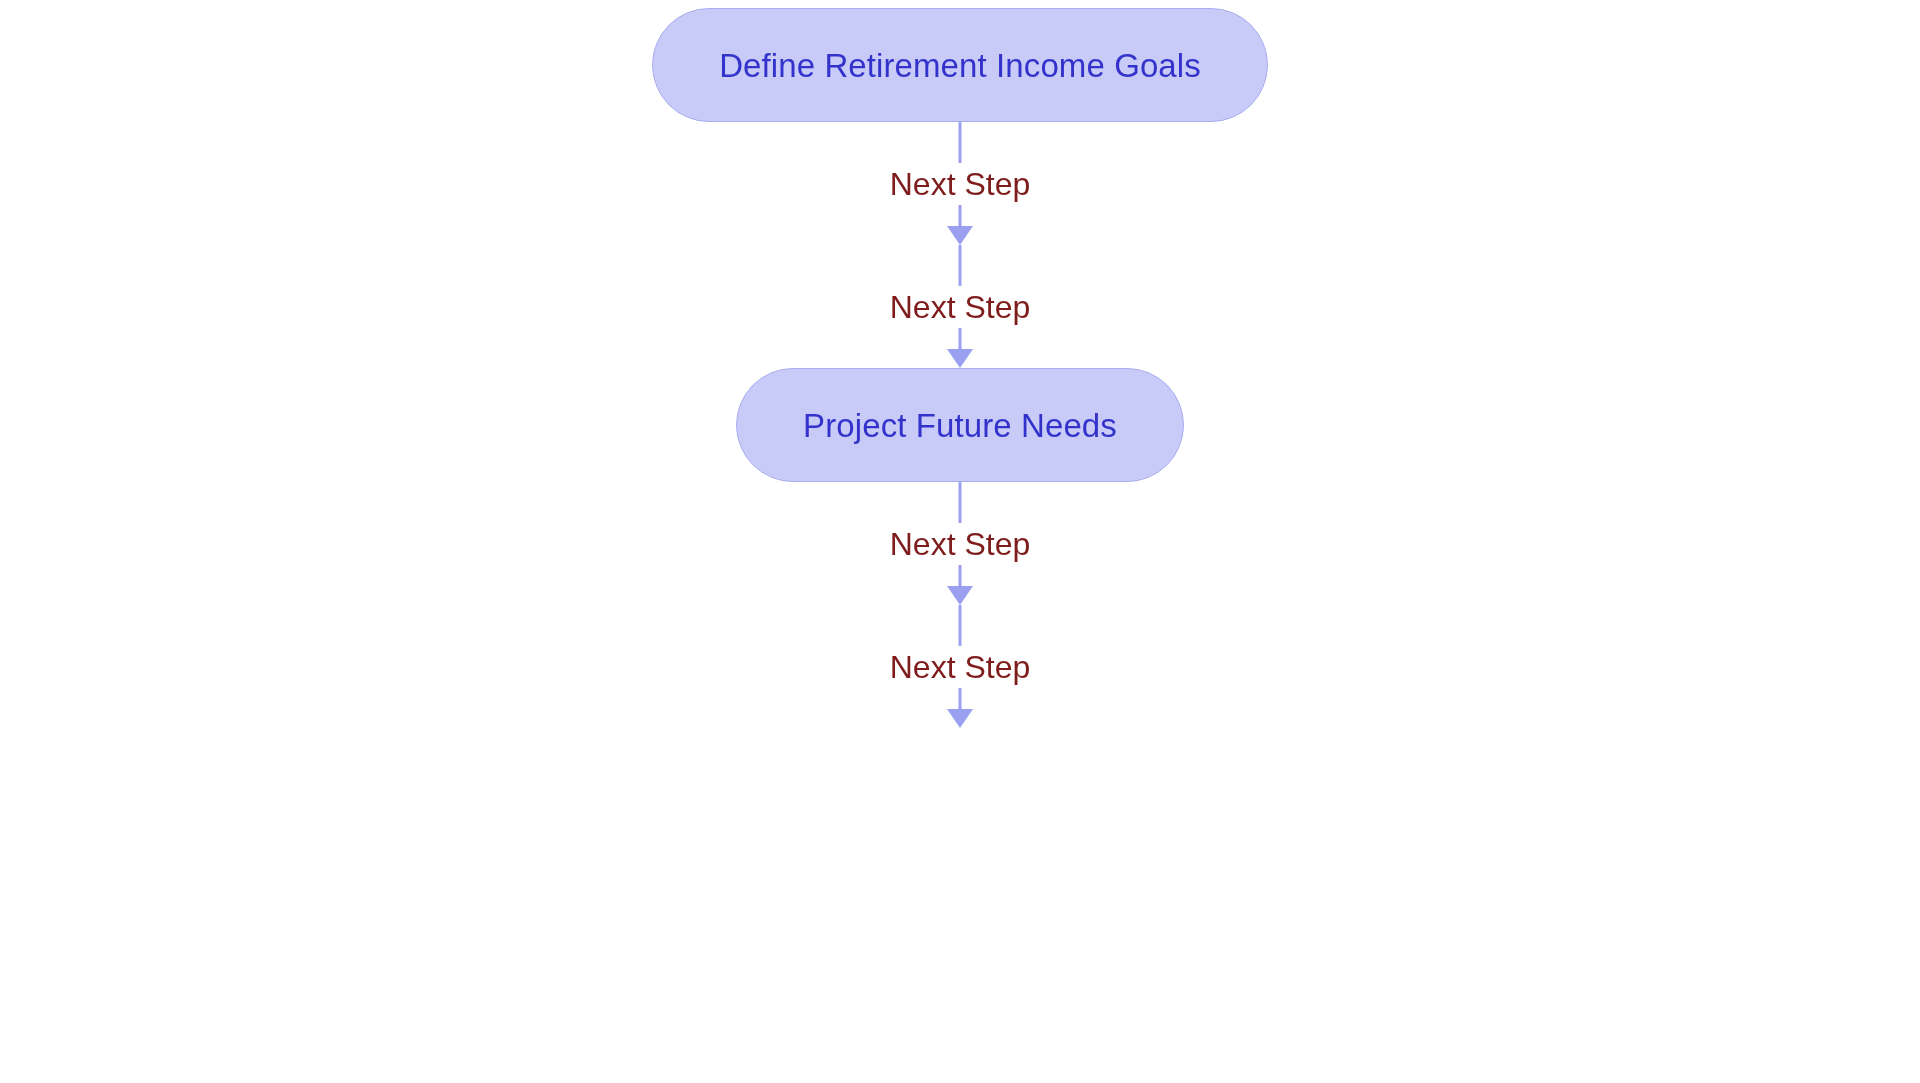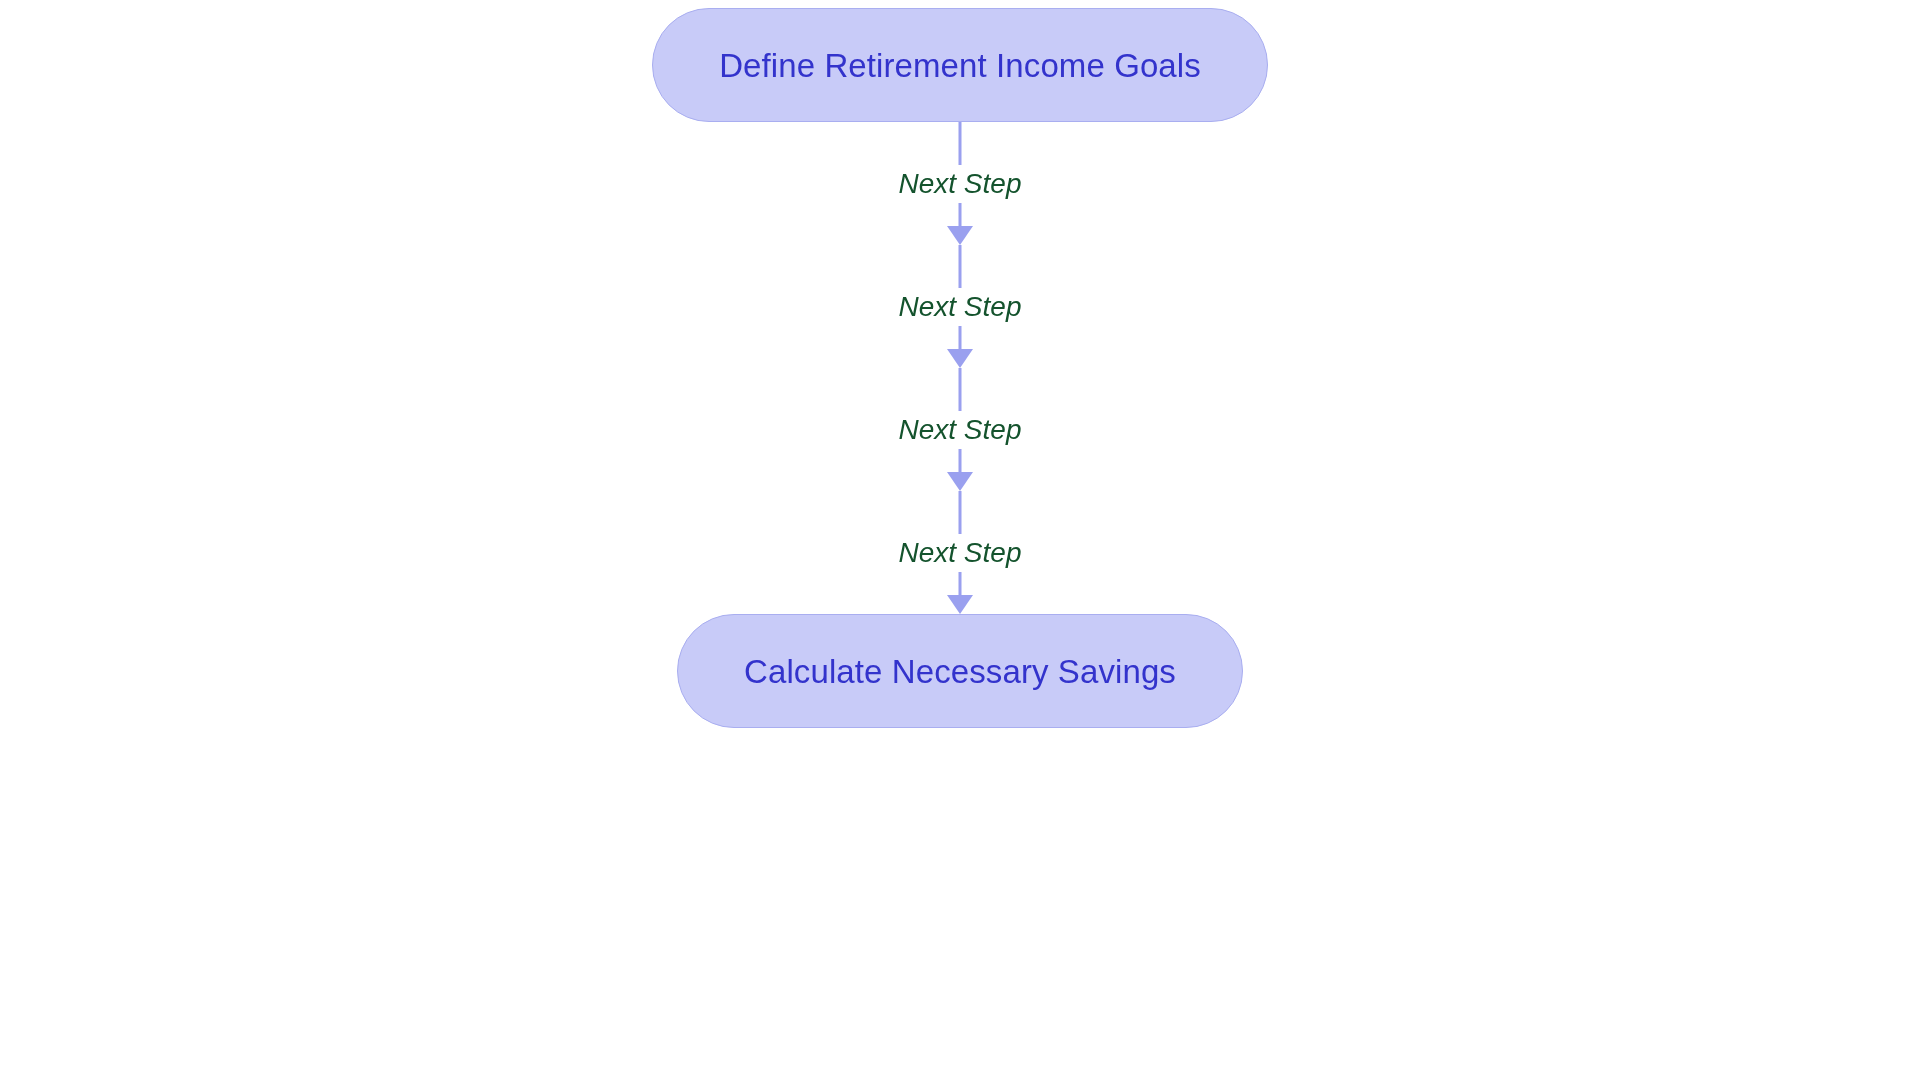--- a/index.html
+++ b/index.html
@@ -83,26 +83,25 @@
     height: 0;
     border-left: 13px solid transparent;
     border-right: 13px solid transparent;
     border-top: 19px solid #9aa0ef;
   }
 
   .edge-label {
     position: relative;
     z-index: 2;
     background: #ffffff;
-    color: #14532d;
-    font-size: 28px;
+    color: #7f1d1d;
+    font-size: 32px;
     line-height: 1;
     padding: 5px 9px;
     white-space: nowrap;
-    font-style: italic;
   }
 </style>
 </head>
 <body>
 
 <div id="flow-canvas">
   <div class="flow-column">
 
     <div class="node">
       <span>Define Retirement Income Goals</span>
@@ -114,32 +113,32 @@
       <span class="edge-label">Next Step</span>
     </div>
 
 
     <div class="edge">
       <span class="edge-line"></span>
       <span class="edge-arrow"></span>
       <span class="edge-label">Next Step</span>
     </div>
 
+    <div class="node">
+      <span>Project Future Needs</span>
+    </div>
 
     <div class="edge">
       <span class="edge-line"></span>
       <span class="edge-arrow"></span>
       <span class="edge-label">Next Step</span>
     </div>
 
 
     <div class="edge">
       <span class="edge-line"></span>
       <span class="edge-arrow"></span>
       <span class="edge-label">Next Step</span>
     </div>
 
-    <div class="node">
-      <span>Calculate Necessary Savings</span>
-    </div>
 
   </div>
 </div>
 
 </body></html>

